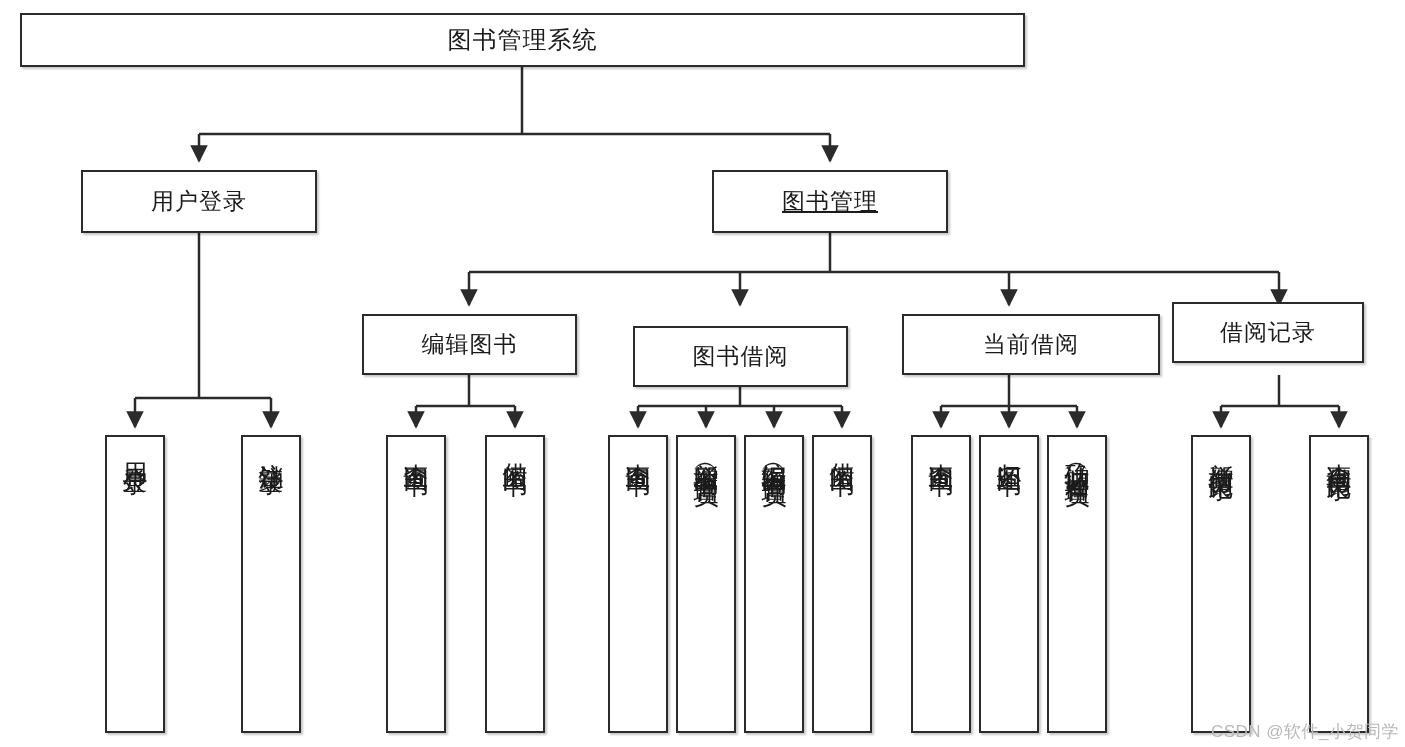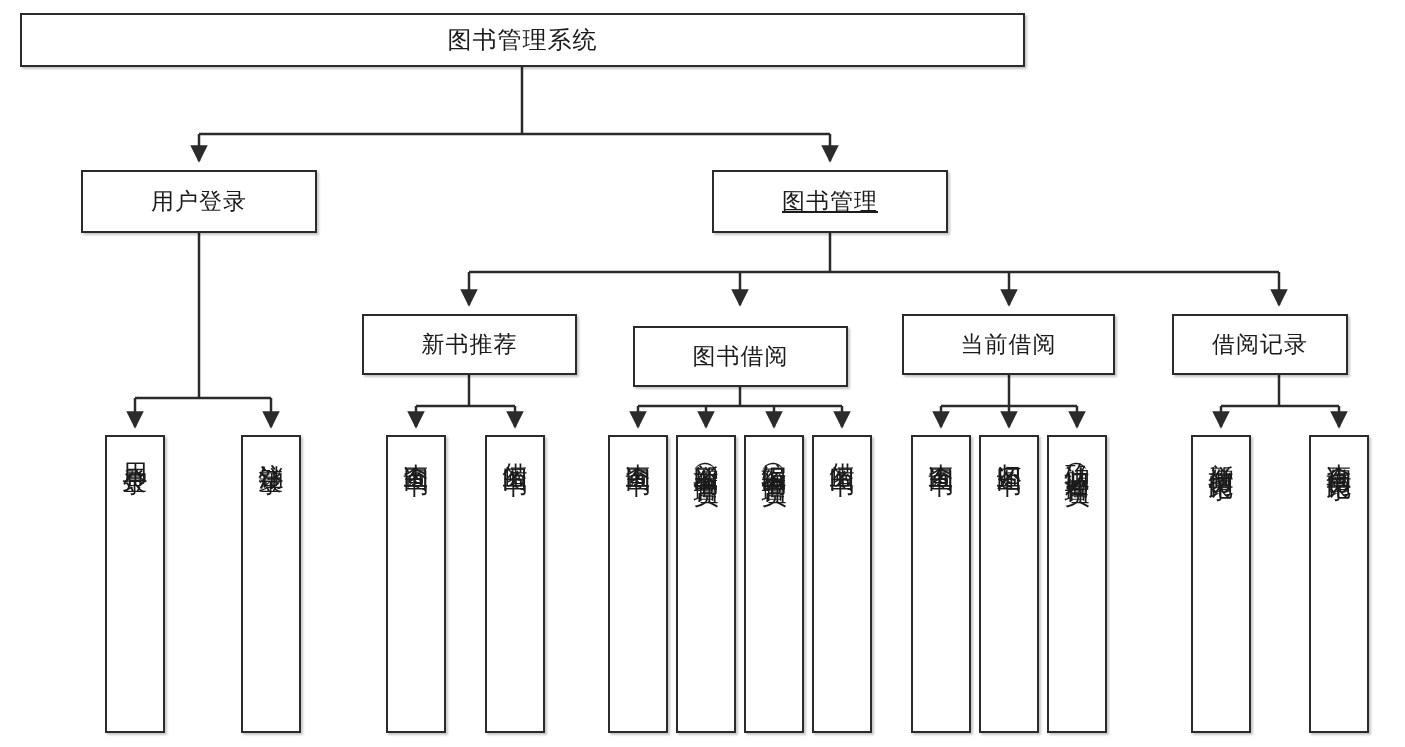--- a/index.html
+++ b/index.html
@@ -115,32 +115,32 @@
 
   <div class="node" style="left:81px;top:170px;width:236px;height:63px;">
     <span class="lbl">用户登录</span>
   </div>
 
   <div class="node" style="left:712px;top:170px;width:236px;height:63px;text-decoration:underline;">
     <span class="lbl">图书管理</span>
   </div>
 
   <div class="node" style="left:362px;top:314px;width:215px;height:61px;">
-    <span class="lbl">新书推荐</span>
+    <span class="lbl">编辑图书</span>
   </div>
 
   <div class="node" style="left:633px;top:314px;width:215px;height:61px;margin-top:12px;">
     <span class="lbl">图书借阅</span>
   </div>
 
-  <div class="node" style="left:902px;top:314px;width:213px;height:61px;">
+  <div class="node" style="left:902px;top:314px;width:258px;height:61px;">
     <span class="lbl">当前借阅</span>
   </div>
 
-  <div class="node" style="left:1172px;top:314px;width:176px;height:61px;">
+  <div class="node" style="left:1172px;top:302px;width:192px;height:61px;">
     <span class="lbl">借阅记录</span>
   </div>
 
   <div class="node leaf" style="left:105px;top:435px;width:60px;height:298px;">
     <span class="lbl">用户登录</span>
   </div>
 
   <div class="node leaf" style="left:241px;top:435px;width:60px;height:298px;">
     <span class="lbl">注销登录</span>
   </div>
@@ -182,14 +182,15 @@
   </div>
 
   <div class="node leaf" style="left:1191px;top:435px;width:60px;height:298px;">
     <span class="lbl">新增借阅记录</span>
   </div>
 
   <div class="node leaf" style="left:1309px;top:435px;width:60px;height:298px;">
     <span class="lbl">查询借阅记录</span>
   </div>
 
+  <div id="watermark">CSDN @软件_小贺同学</div>
 
 </div>
 
 </body></html>

